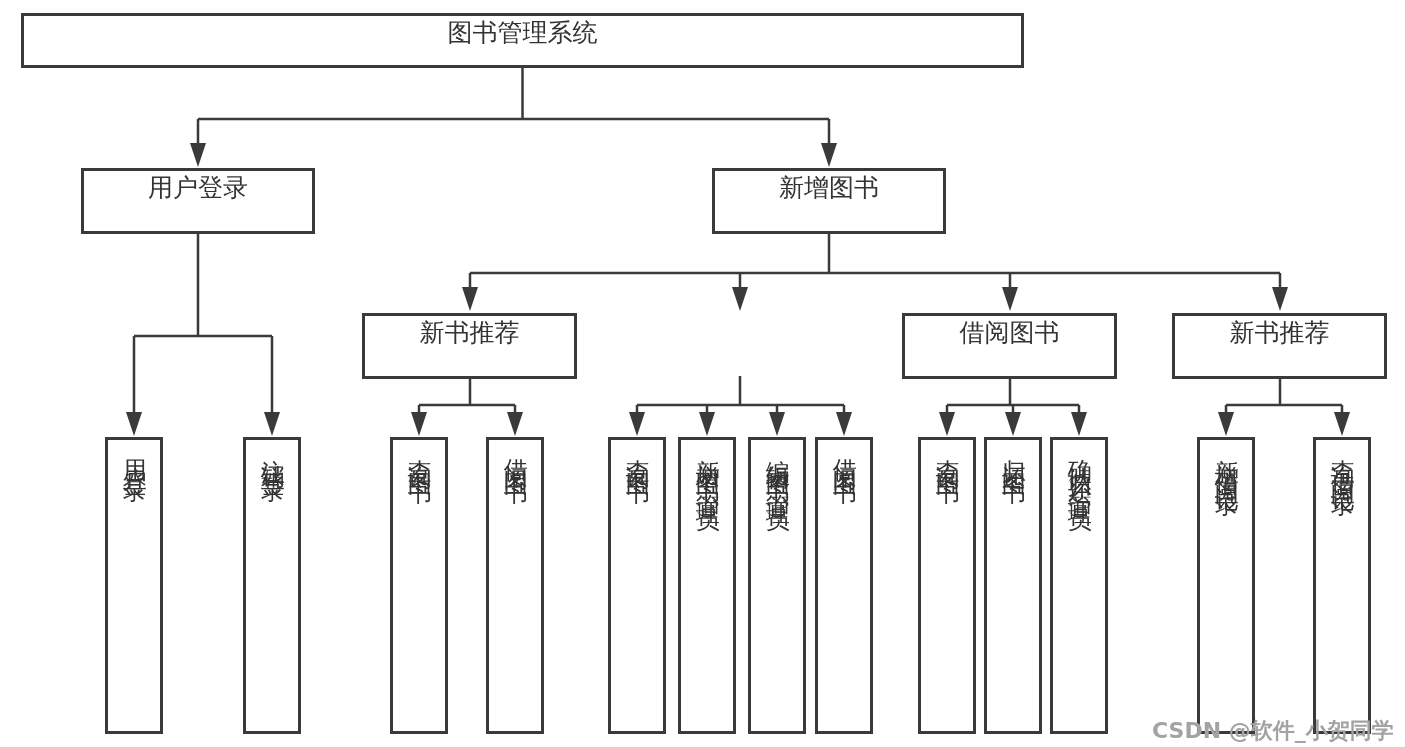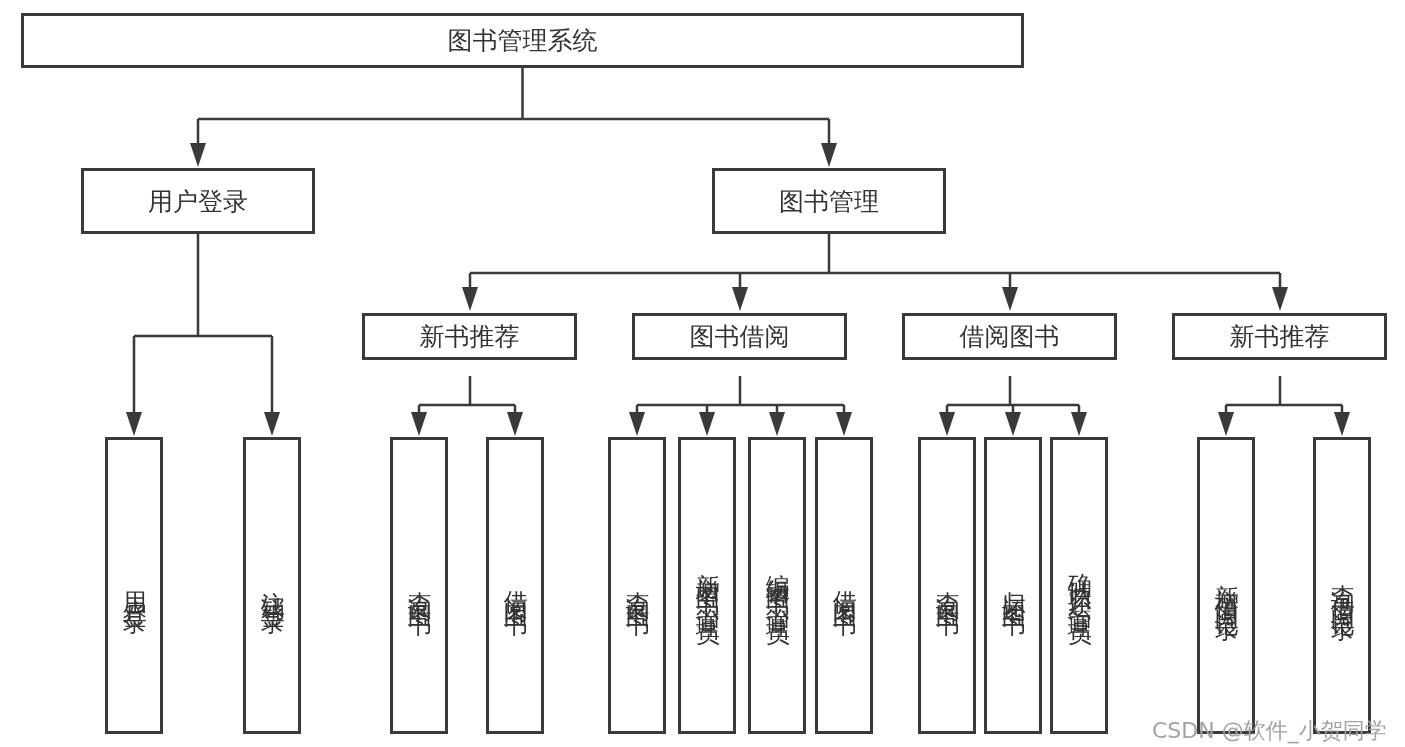--- a/index.html
+++ b/index.html
@@ -19,41 +19,40 @@
     position: absolute;
     left: 0;
     top: 0;
   }
   .box {
     position: absolute;
     box-sizing: border-box;
     background: #ffffff;
     border: 3px solid #3a3a3a;
     display: flex;
-    align-items: center;
     justify-content: center;
     color: #333333;
   }
   .root {
     left: 21px;
     top: 13px;
     width: 1003px;
     height: 55px;
     font-size: 25px;
   }
   .lvl2 {
     top: 168px;
     width: 234px;
     height: 66px;
     font-size: 25px;
   }
   .lvl3 {
     top: 313px;
     width: 215px;
-    height: 47px;
+    height: 66px;
     font-size: 25px;
   }
   .leaf {
     top: 437px;
     width: 58px;
     height: 297px;
   }
   .vtext {
     writing-mode: vertical-rl;
     text-orientation: mixed;
@@ -67,20 +66,21 @@
     white-space: nowrap;
   }
   #watermark {
     position: absolute;
     left: 1152px;
     top: 716px;
     font-size: 22px;
     color: #a3a3a3;
     white-space: nowrap;
     z-index: 5;
+    font-weight: bold;
   }
 </style>
 </head>
 <body>
 
 <div id="canvas">
 
   <svg id="connector-layer" width="1405" height="747" viewBox="0 0 1405 747">
 
     <g stroke="#3a3a3a" stroke-width="2.5" fill="none">
@@ -146,29 +146,26 @@
   </svg>
 
   <div class="box root">
     <span class="hlabel">图书管理系统</span>
   </div>
 
   <div class="box lvl2" style="left:81px">
     <span class="hlabel">用户登录</span>
   </div>
   <div class="box lvl2" style="left:712px">
-    <span class="hlabel">图书管理</span>
+    <span class="hlabel">新增图书</span>
   </div>
 
   <div class="box lvl3" style="left:362px">
     <span class="hlabel">新书推荐</span>
   </div>
-  <div class="box lvl3" style="left:632px">
-    <span class="hlabel">图书借阅</span>
-  </div>
   <div class="box lvl3" style="left:902px">
     <span class="hlabel">借阅图书</span>
   </div>
   <div class="box lvl3" style="left:1172px">
     <span class="hlabel">新书推荐</span>
   </div>
 
   <div class="box leaf" style="left:105px">
     <span class="vtext">用户登录</span>
   </div>

